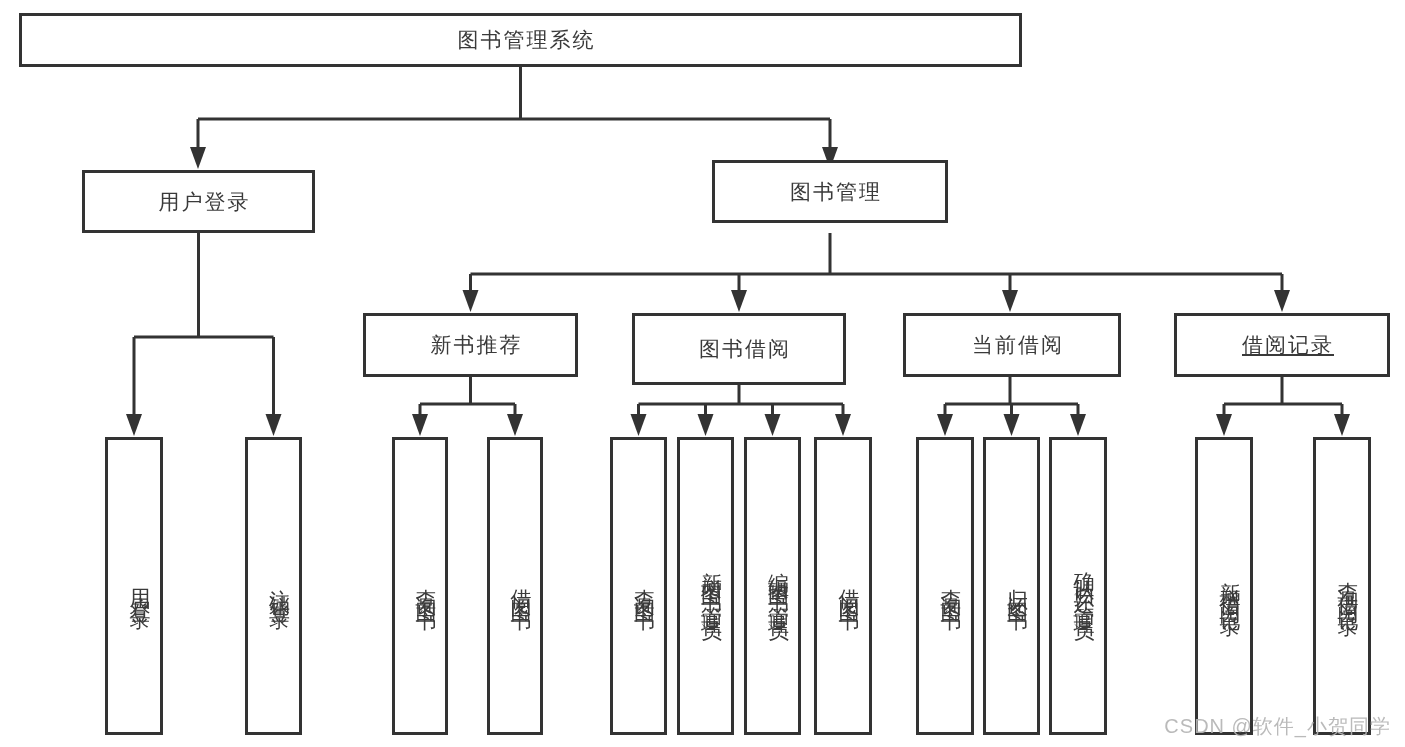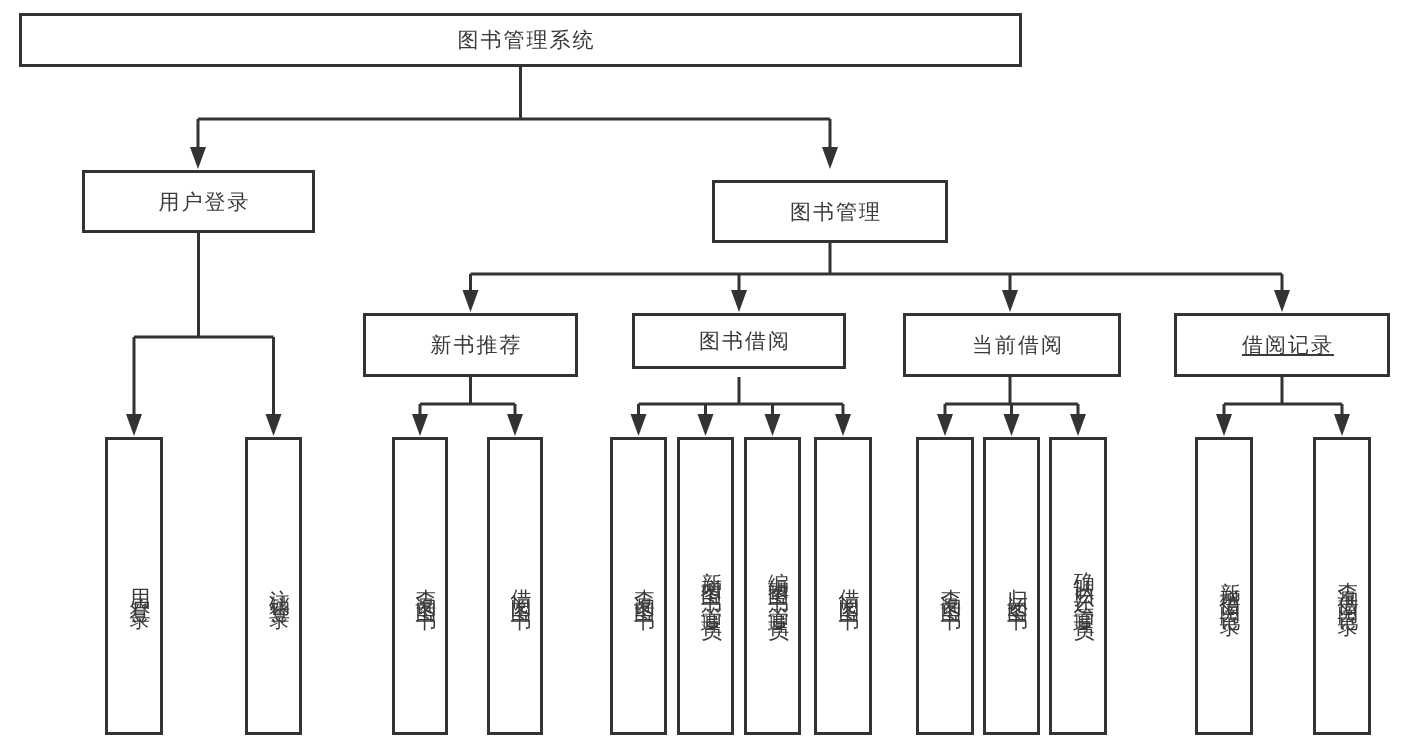--- a/index.html
+++ b/index.html
@@ -109,28 +109,28 @@
     </g>
   </svg>
 
   <div class="box" style="left:19px; top:13px; width:1003px; height:54px;">
     <span class="hlabel">图书管理系统</span>
   </div>
 
   <div class="box" style="left:82px; top:170px; width:233px; height:63px;">
     <span class="hlabel">用户登录</span>
   </div>
-  <div class="box" style="left:712px; top:180px; width:236px; height:63px;">
+  <div class="box" style="left:712px; top:160px; width:236px; height:63px;">
     <span class="hlabel">图书管理</span>
   </div>
 
   <div class="box" style="left:363px; top:313px; width:215px; height:64px;">
     <span class="hlabel">新书推荐</span>
   </div>
-  <div class="box" style="left:632px; top:313px; width:214px; height:56px;">
+  <div class="box" style="left:632px; top:313px; width:214px; height:72px;">
     <span class="hlabel">图书借阅</span>
   </div>
   <div class="box" style="left:903px; top:313px; width:218px; height:64px;">
     <span class="hlabel">当前借阅</span>
   </div>
   <div class="box" style="left:1174px; top:313px; width:216px; height:64px;text-decoration:underline;">
     <span class="hlabel">借阅记录</span>
   </div>
 
   <div class="box vbox" style="left:105px; top:437px; width:58px; height:298px;">
@@ -170,14 +170,15 @@
     <span class="vlabel">确认归还（管理员）</span>
   </div>
 
   <div class="box vbox" style="left:1195px; top:437px; width:58px; height:298px;">
     <span class="vlabel">新增借阅记录</span>
   </div>
   <div class="box vbox" style="left:1313px; top:437px; width:58px; height:298px;">
     <span class="vlabel">查询借阅记录</span>
   </div>
 
+  <div class="watermark">CSDN @软件_小贺同学</div>
 
 </div>
 
 </body></html>

